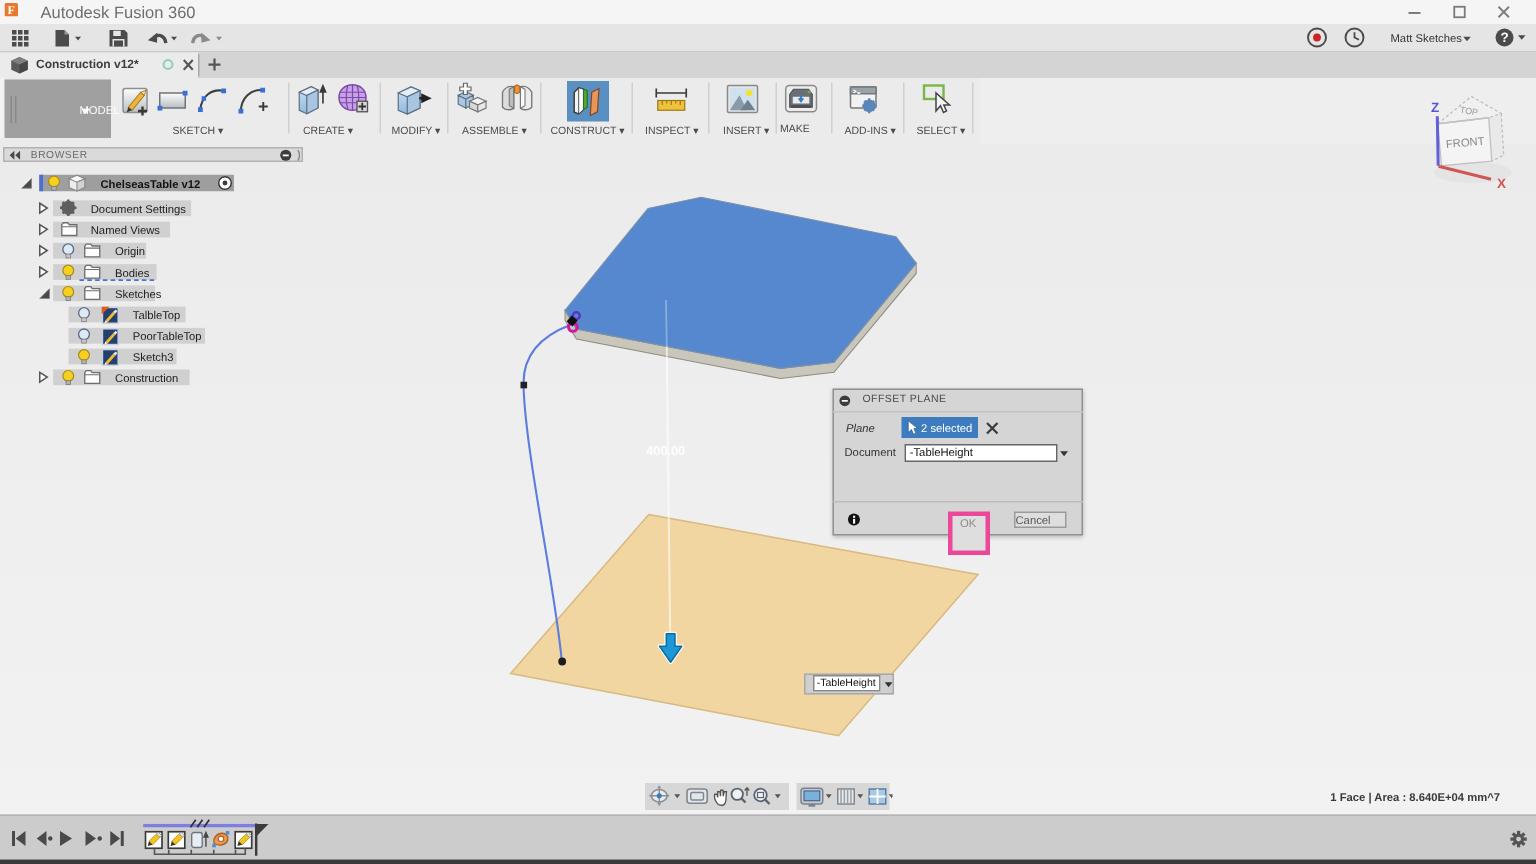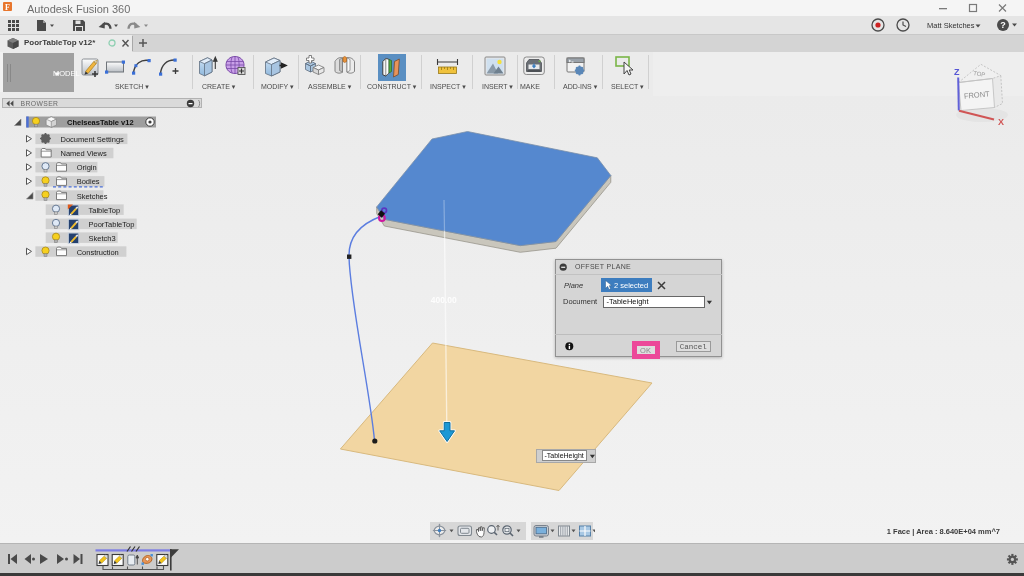--- a/index.html
+++ b/index.html
@@ -82,21 +82,21 @@
     </svg>
 </div>
 
 <div class="abs" id="tabrow"></div>
 <div class="abs" id="tab"></div>
 <svg class="abs" style="left:6px;top:37px" width="14" height="13">
   <path d="M7 1 L12.5 3.5 L12.5 9.5 L7 12 L1.5 9.5 L1.5 3.5 Z" fill="#5a5a5a"></path>
   <path d="M7 1 L12.5 3.5 L7 6 L1.5 3.5 Z" fill="#7e7e7e"></path>
   <path d="M7 6 L12.5 3.5 L12.5 9.5 L7 12 Z" fill="#474747"></path>
 </svg>
-<div class="abs" style="left:24px;top:38px;font-size:8px;font-weight:bold;color:#3c3c3c;">PoorTableTop v12*</div>
+<div class="abs" style="left:24px;top:38px;font-size:8px;font-weight:bold;color:#3c3c3c;">Construction v12*</div>
 <svg class="abs" style="left:108px;top:39px" width="40" height="9">
   <circle cx="4" cy="4" r="3" fill="none" stroke="#8fd0b2" stroke-width="1.3"></circle>
   <path d="M14.5 1 L20.5 7.5 M20.5 1 L14.5 7.5" stroke="#555" stroke-width="1.4"></path>
 </svg>
 <div class="abs" style="left:132px;top:36px;width:1px;height:15px;background:#a8a8a8;"></div>
 <svg class="abs" style="left:138px;top:38px" width="10" height="10">
     <path d="M5 1 L5 9 M1 5 L9 5" stroke="#555" stroke-width="1.5"></path>
   </svg>
 
 <div class="abs" id="ribbon"></div>
@@ -419,22 +419,22 @@
 <div class="abs" style="left:602.5px;top:296px;width:102px;height:11.5px;background:#fff;border:1px solid #666;font-size:7.5px;color:#111;padding-left:3px;line-height:10px;">-TableHeight</div>
 <svg class="abs" style="left:706px;top:300px" width="7" height="5">
     <path d="M0.8 0.8 L6 0.8 L3.4 4.2 Z" fill="#333"></path>
   </svg>
 <div class="abs" style="left:555px;top:333.5px;width:167px;height:1px;background:#bdbdbd;"></div>
 <svg class="abs" style="left:565px;top:342px" width="9" height="9">
     <circle cx="4.3" cy="4.3" r="4" fill="#111"></circle>
     <rect x="3.7" y="1.8" width="1.4" height="1.4" fill="#fff"></rect>
     <rect x="3.7" y="3.9" width="1.4" height="3.2" fill="#fff"></rect>
   </svg>
-<div class="abs" style="left:631.5px;top:341px;width:28px;height:18px;background:#dedede;border:5px solid #ec4899;font-size:7.5px;color:#8a8a8a;text-align:center;line-height:10px;">OK</div>
-<div class="abs" style="left:676px;top:341px;width:34.5px;height:11px;background:#dedede;border:1px solid #9a9a9a;font-size:7.5px;color:#555;text-align:center;line-height:10px;font-family:Liberation Mono, monospace;">Cancel</div>
+<div class="abs" style="left:631.5px;top:341px;width:28px;height:29px;background:#dedede;border:3px solid #ec4899;font-size:7.5px;color:#8a8a8a;text-align:center;line-height:10px;">OK</div>
+<div class="abs" style="left:676px;top:341px;width:34.5px;height:11px;background:#dedede;border:1px solid #9a9a9a;font-size:7.5px;color:#555;text-align:left;line-height:10px;">Cancel</div>
 
 <svg class="abs" style="left:930px;top:55px" width="94" height="85">
   <ellipse cx="52" cy="60" rx="26" ry="7" fill="#e4e4e4"></ellipse>
   <polygon points="28.5,27.5 50.9,9.3 70.8,20.6 62.5,23.5" fill="#f0f0f0"></polygon>
   <polygon points="62.5,23.5 70.8,20.6 72.5,48.5 64.5,52.5" fill="#e9e9e9"></polygon>
   <polygon points="28.5,27.5 62.5,23.5 64.5,52.5 31,55.5" fill="#f4f4f4" stroke="#c2c2c2" stroke-width="0.9"></polygon>
   <path d="M28.5,27.5 50.9,9.3 70.8,20.6 62.5,23.5" fill="none" stroke="#bababa" stroke-width="0.8" stroke-dasharray="2,1.6"></path>
   <path d="M70.8,20.6 72.5,48.5 64.5,52.5" fill="none" stroke="#bababa" stroke-width="0.8" stroke-dasharray="2,1.6"></path>
   <path d="M28.5,27.5 62.5,23.5" fill="none" stroke="#c2c2c2" stroke-width="0.9"></path>
   <text x="47" y="42.5" font-size="7.5" fill="#8a8a8a" text-anchor="middle" transform="rotate(-5 47 42.5)">FRONT</text>

